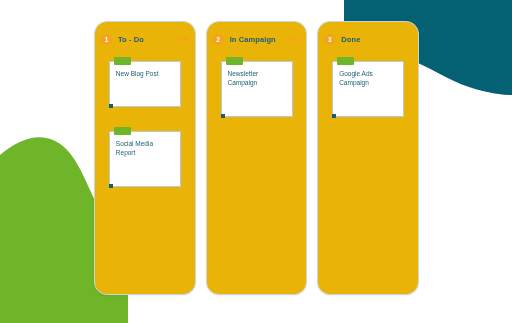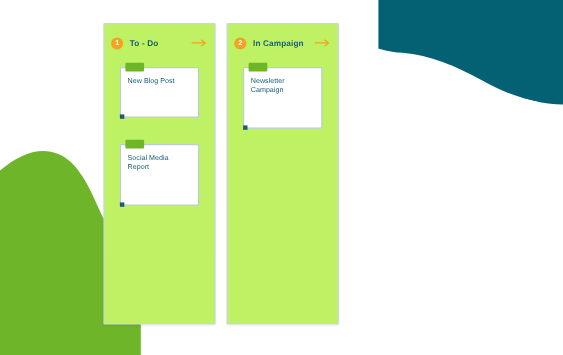--- a/index.html
+++ b/index.html
@@ -41,23 +41,23 @@
     width: 325px;
     height: 274px;
     display: flex;
     gap: 10px;
     z-index: 2;
   }
 
   .column {
     width: 102px;
     height: 274px;
-    background: #bef264;
+    background: #eab308;
     border: 1px solid #c9d7dc;
-    border-radius: 1px;
+    border-radius: 13px;
     box-shadow: 0 1px 2px rgba(0,0,0,0.06);
     position: relative;
     display: flex;
     flex-direction: column;
     align-items: center;
     padding-top: 7px;
   }
 
   .col-header {
     width: 100%;
@@ -207,15 +207,30 @@
 
       <div class="card-slot">
         <div class="card-tab"></div>
         <div class="card tall">
           <div class="card-text">Newsletter Campaign</div>
           <div class="card-corner"></div>
         </div>
       </div>
     </div>
 
+    <div class="column">
+      <div class="col-header">
+        <div class="badge">3</div>
+        <div class="col-title">Done</div>
+
+      </div>
+
+      <div class="card-slot">
+        <div class="card-tab"></div>
+        <div class="card tall">
+          <div class="card-text">Google Ads Campaign</div>
+          <div class="card-corner"></div>
+        </div>
+      </div>
+    </div>
 
   </div>
 </div>
 
 </body></html>

